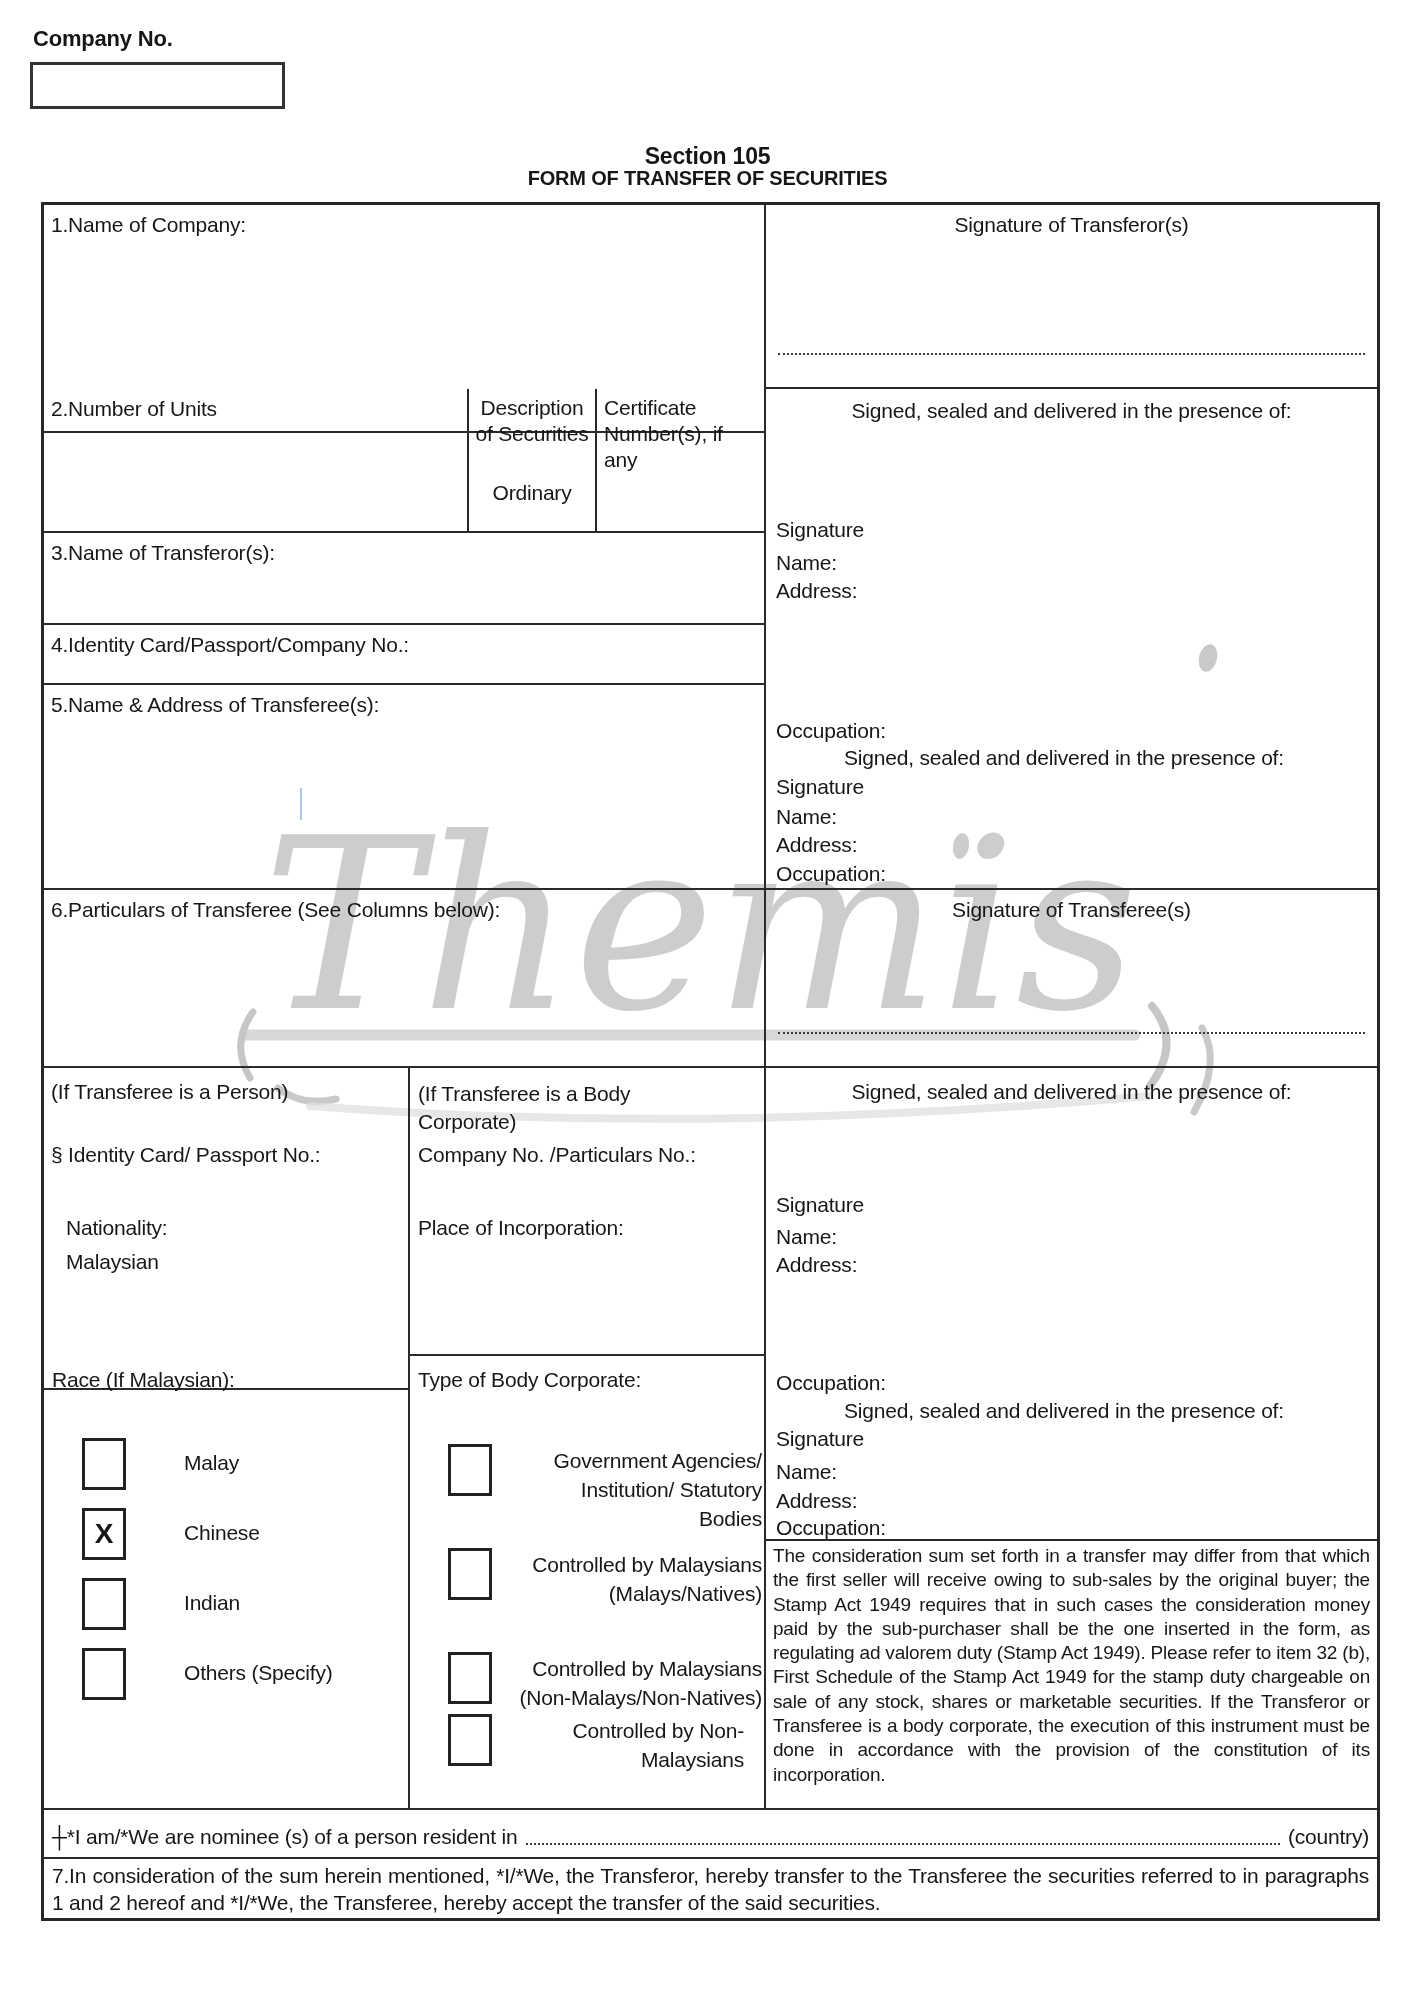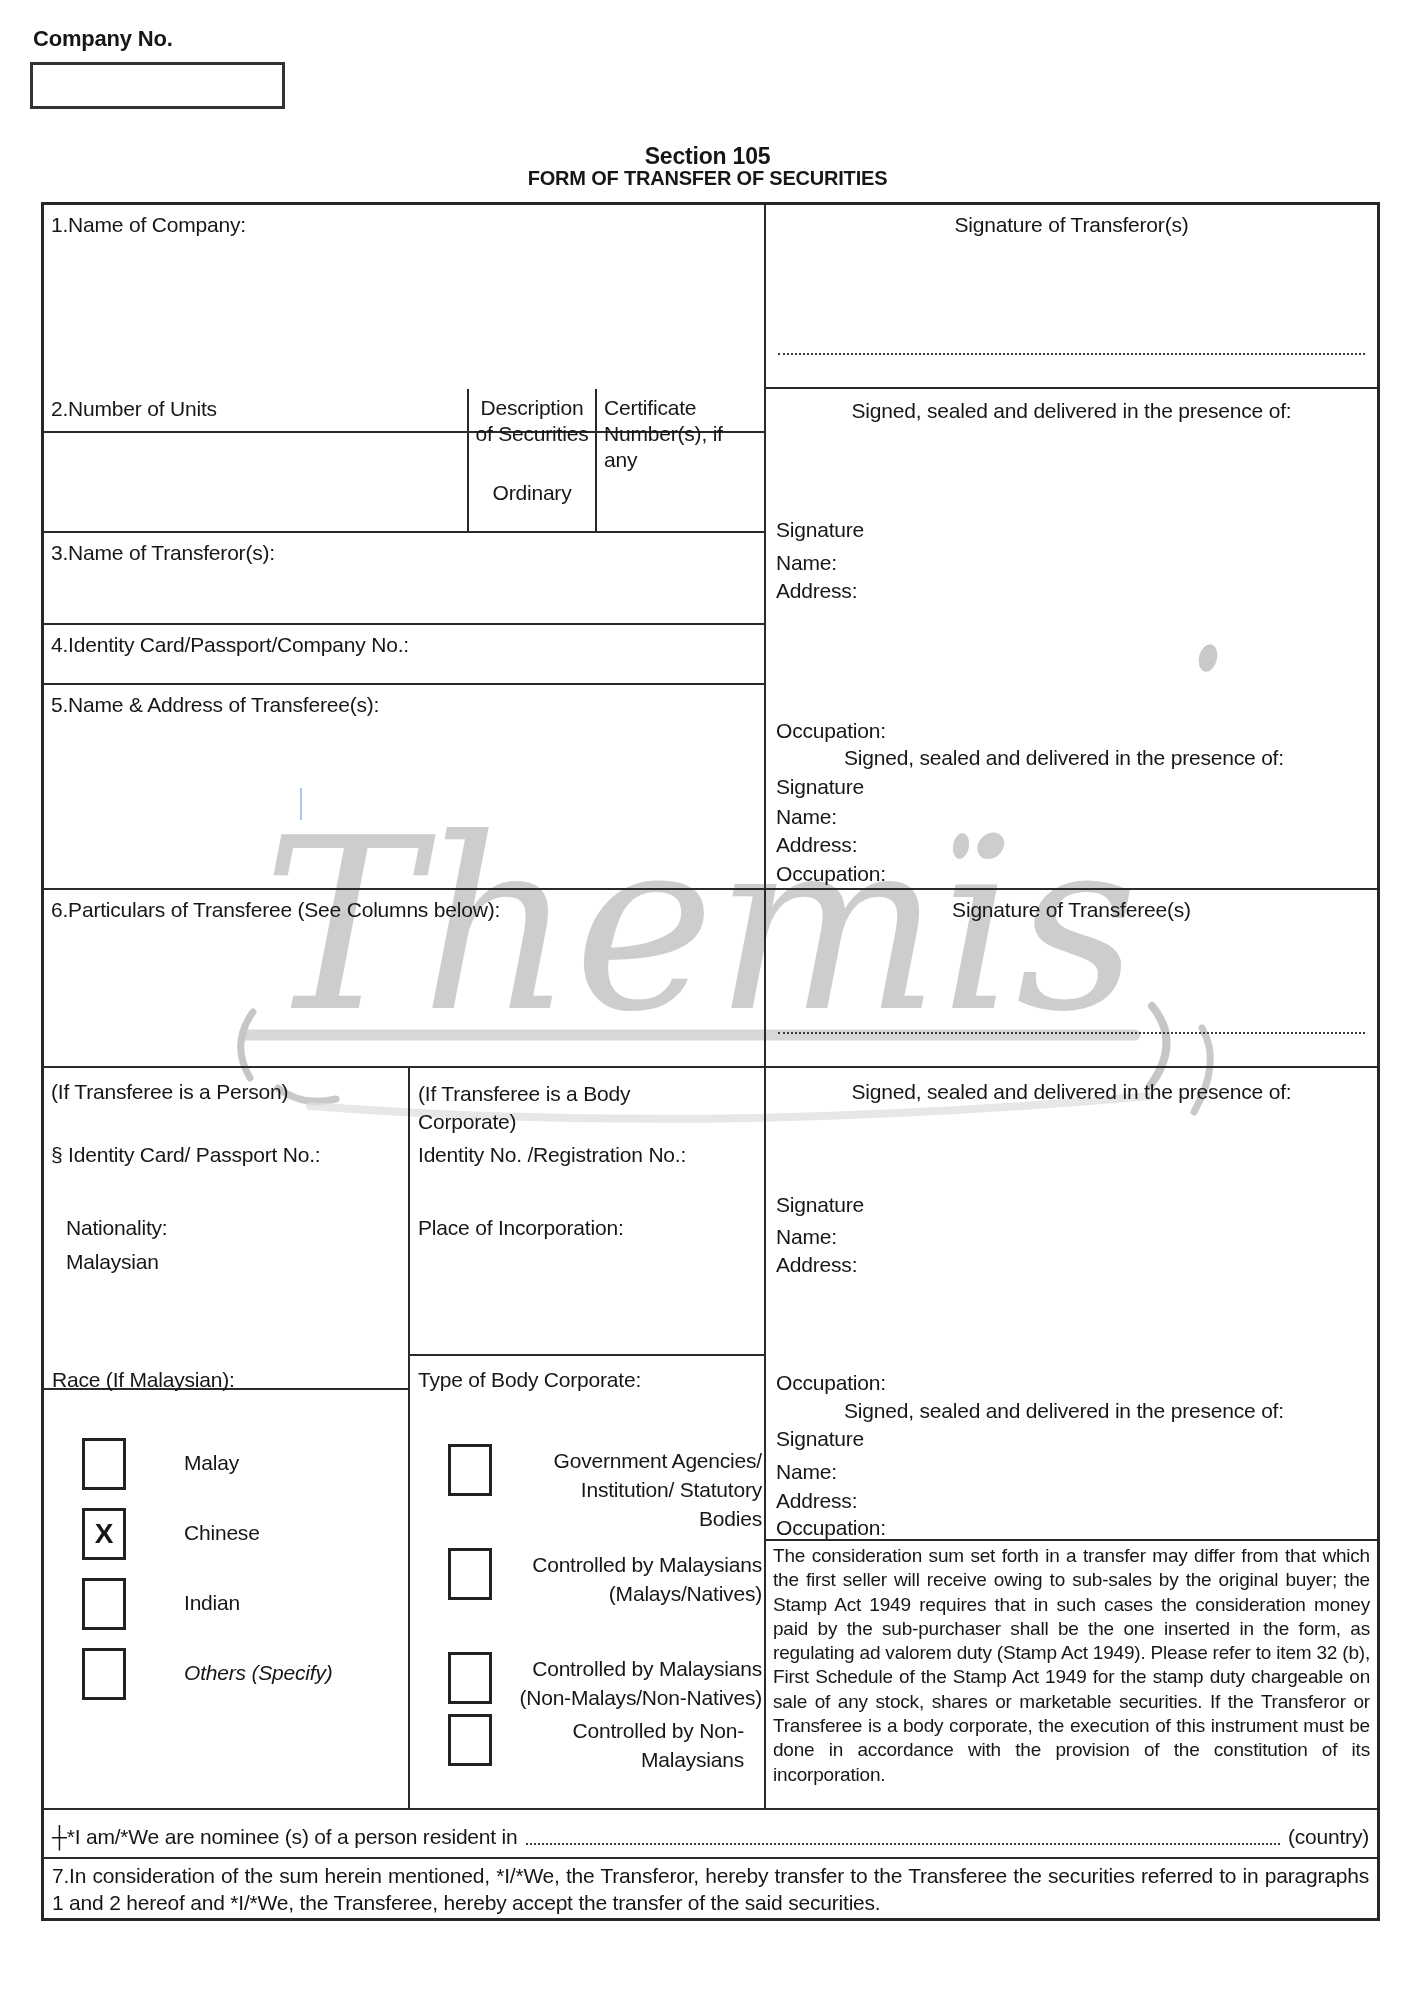--- a/index.html
+++ b/index.html
@@ -107,21 +107,21 @@
     </div>
 
     <div class="cell br bb" style="left:0;top:863px;width:366px;height:322px;">
       <div class="abs" style="left:7px;top:12px;">(If Transferee is a Person)</div>
       <div class="abs" style="left:7px;top:75px;">§ Identity Card/ Passport No.:</div>
       <div class="abs" style="left:22px;top:148px;">Nationality:</div>
       <div class="abs" style="left:22px;top:164px;margin-top:18px;">Malaysian</div>
     </div>
     <div class="cell br bb" style="left:366px;top:863px;width:356px;height:288px;">
       <div class="abs" style="left:8px;top:12px;width:260px;line-height:28px;">(If Transferee is a Body Corporate)</div>
-      <div class="abs" style="left:8px;top:75px;">Identity No. /Registration No.:</div>
+      <div class="abs" style="left:8px;top:75px;">Company No. /Particulars No.:</div>
       <div class="abs" style="left:8px;top:148px;">Place of Incorporation:</div>
     </div>
 
     <div class="cell bb" style="left:722px;top:863px;width:611px;height:473px;">
       <div class="abs center" style="left:0;right:0;top:12px;">Signed, sealed and delivered in the presence of:</div>
       <div class="abs" style="left:10px;top:125px;">Signature</div>
       <div class="abs" style="left:10px;top:157px;">Name:</div>
       <div class="abs" style="left:10px;top:185px;">Address:</div>
       <div class="abs" style="left:10px;top:303px;">Occupation:</div>
       <div class="abs" style="left:78px;top:331px;">Signed, sealed and delivered in the presence of:</div>
@@ -135,21 +135,21 @@
       <div class="abs" style="left:8px;top:12px;">Race (If Malaysian):</div>
       <div class="cb" style="left:38px;top:82px;"></div>
       <div class="cblabel" style="left:140px;top:92px;">Malay</div>
       <div class="cb" style="left:38px;top:152px;">
         <span>X</span>
       </div>
       <div class="cblabel" style="left:140px;top:162px;">Chinese</div>
       <div class="cb" style="left:38px;top:222px;"></div>
       <div class="cblabel" style="left:140px;top:232px;">Indian</div>
       <div class="cb" style="left:38px;top:292px;"></div>
-      <div class="cblabel" style="left:140px;top:302px;font-style:italic;">Others (Specify)</div>
+      <div class="cblabel" style="left:140px;top:302px;">Others (Specify)</div>
     </div>
 
     <div class="cell br bb" style="left:366px;top:1151px;width:356px;height:454px;text-align:right;">
       <div class="abs" style="left:8px;top:12px;">Type of Body Corporate:</div>
       <div class="cb" style="left:38px;top:88px;"></div>
       <div class="cblabel" style="left:104px;top:90px;width:248px;">Government Agencies/ Institution/ Statutory Bodies</div>
       <div class="cb" style="left:38px;top:192px;"></div>
       <div class="cblabel" style="left:104px;top:194px;width:248px;">Controlled by Malaysians (Malays/Natives)</div>
       <div class="cb" style="left:38px;top:296px;"></div>
       <div class="cblabel" style="left:104px;top:298px;width:248px;">Controlled by Malaysians (Non-Malays/Non-Natives)</div>

